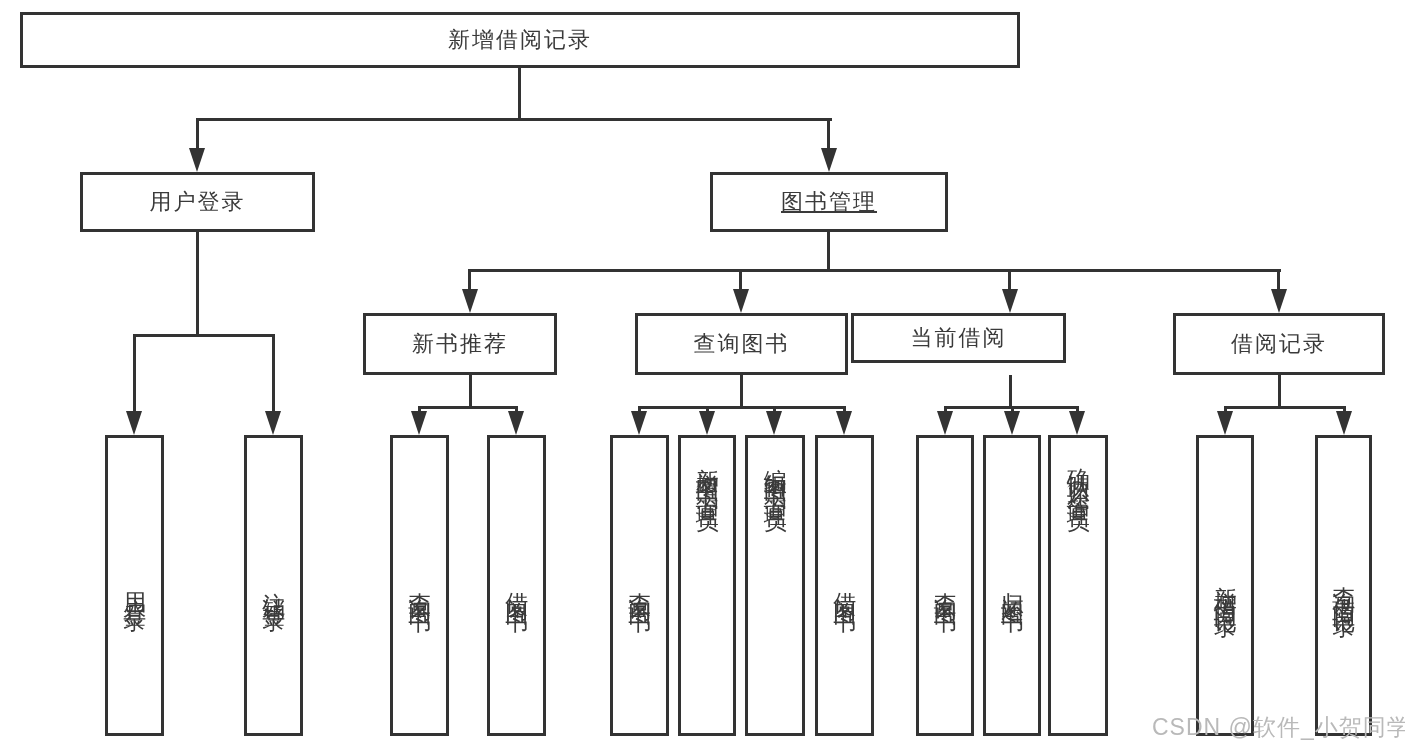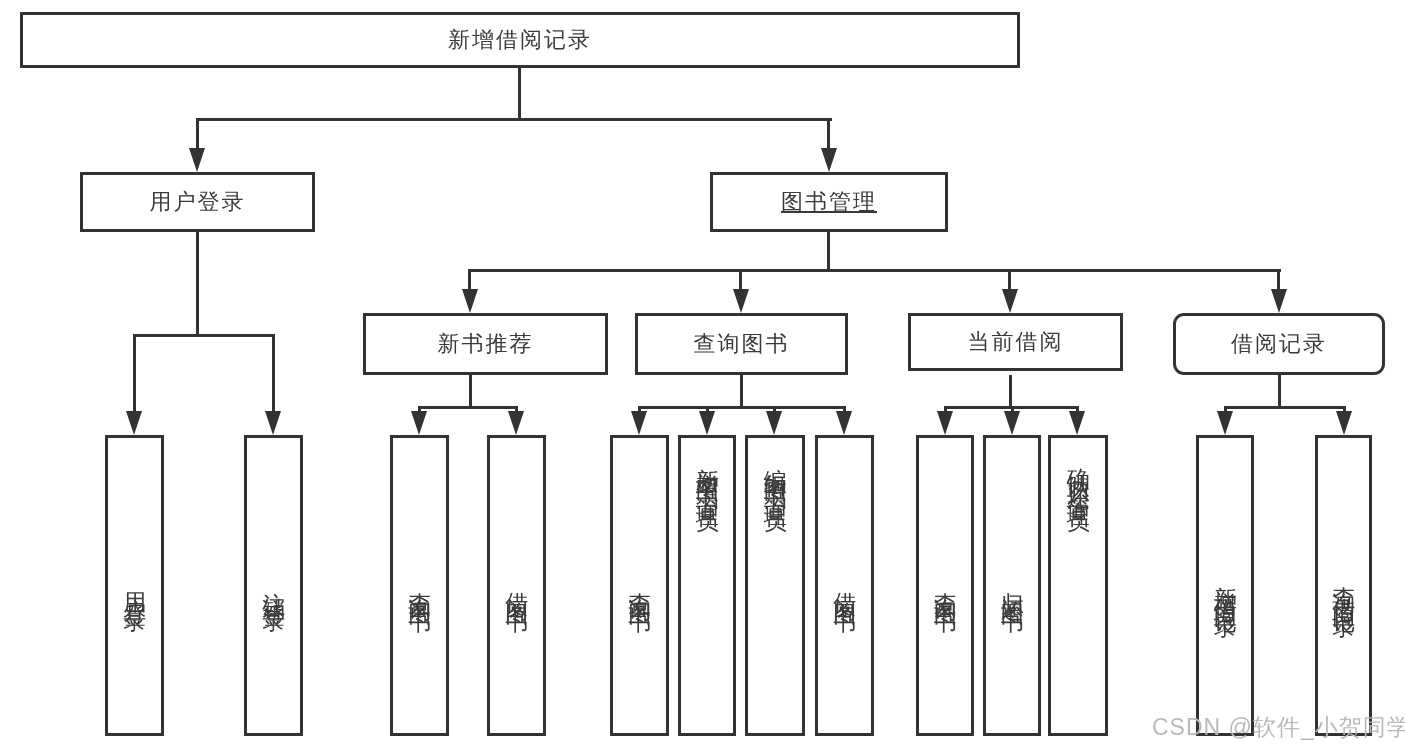--- a/index.html
+++ b/index.html
@@ -68,30 +68,30 @@
   <div class="hline" style="left:468px;top:269px;width:813px;"></div>
   <div class="vline" style="left:468px;top:269px;height:22px;"></div>
   <div class="arrow" style="left:462px;top:289px;"></div>
   <div class="vline" style="left:739px;top:269px;height:22px;"></div>
   <div class="arrow" style="left:733px;top:289px;"></div>
   <div class="vline" style="left:1008px;top:269px;height:22px;"></div>
   <div class="arrow" style="left:1002px;top:289px;"></div>
   <div class="vline" style="left:1277px;top:269px;height:22px;"></div>
   <div class="arrow" style="left:1271px;top:289px;"></div>
 
-  <div class="box" style="left:363px;top:313px;width:245px;height:62px;align-items:center;">
+  <div class="box" style="left:363px;top:313px;width:194px;height:62px;align-items:center;">
     <span>新书推荐</span>
   </div>
   <div class="box" style="left:635px;top:313px;width:213px;height:62px;">
     <span>查询图书</span>
   </div>
-  <div class="box" style="left:908px;top:313px;width:215px;height:58px;">
+  <div class="box" style="left:851px;top:313px;width:215px;height:50px;">
     <span>当前借阅</span>
   </div>
-  <div class="box" style="left:1173px;top:313px;width:212px;height:62px;border-radius:11px;">
+  <div class="box" style="left:1173px;top:313px;width:212px;height:62px;">
     <span>借阅记录</span>
   </div>
 
   <div class="vline" style="left:469px;top:375px;height:33px;"></div>
   <div class="hline" style="left:418px;top:406px;width:100px;"></div>
   <div class="vline" style="left:418px;top:406px;height:8px;"></div>
   <div class="arrow" style="left:411px;top:411px;"></div>
   <div class="vline" style="left:515px;top:406px;height:8px;"></div>
   <div class="arrow" style="left:508px;top:411px;"></div>
 

